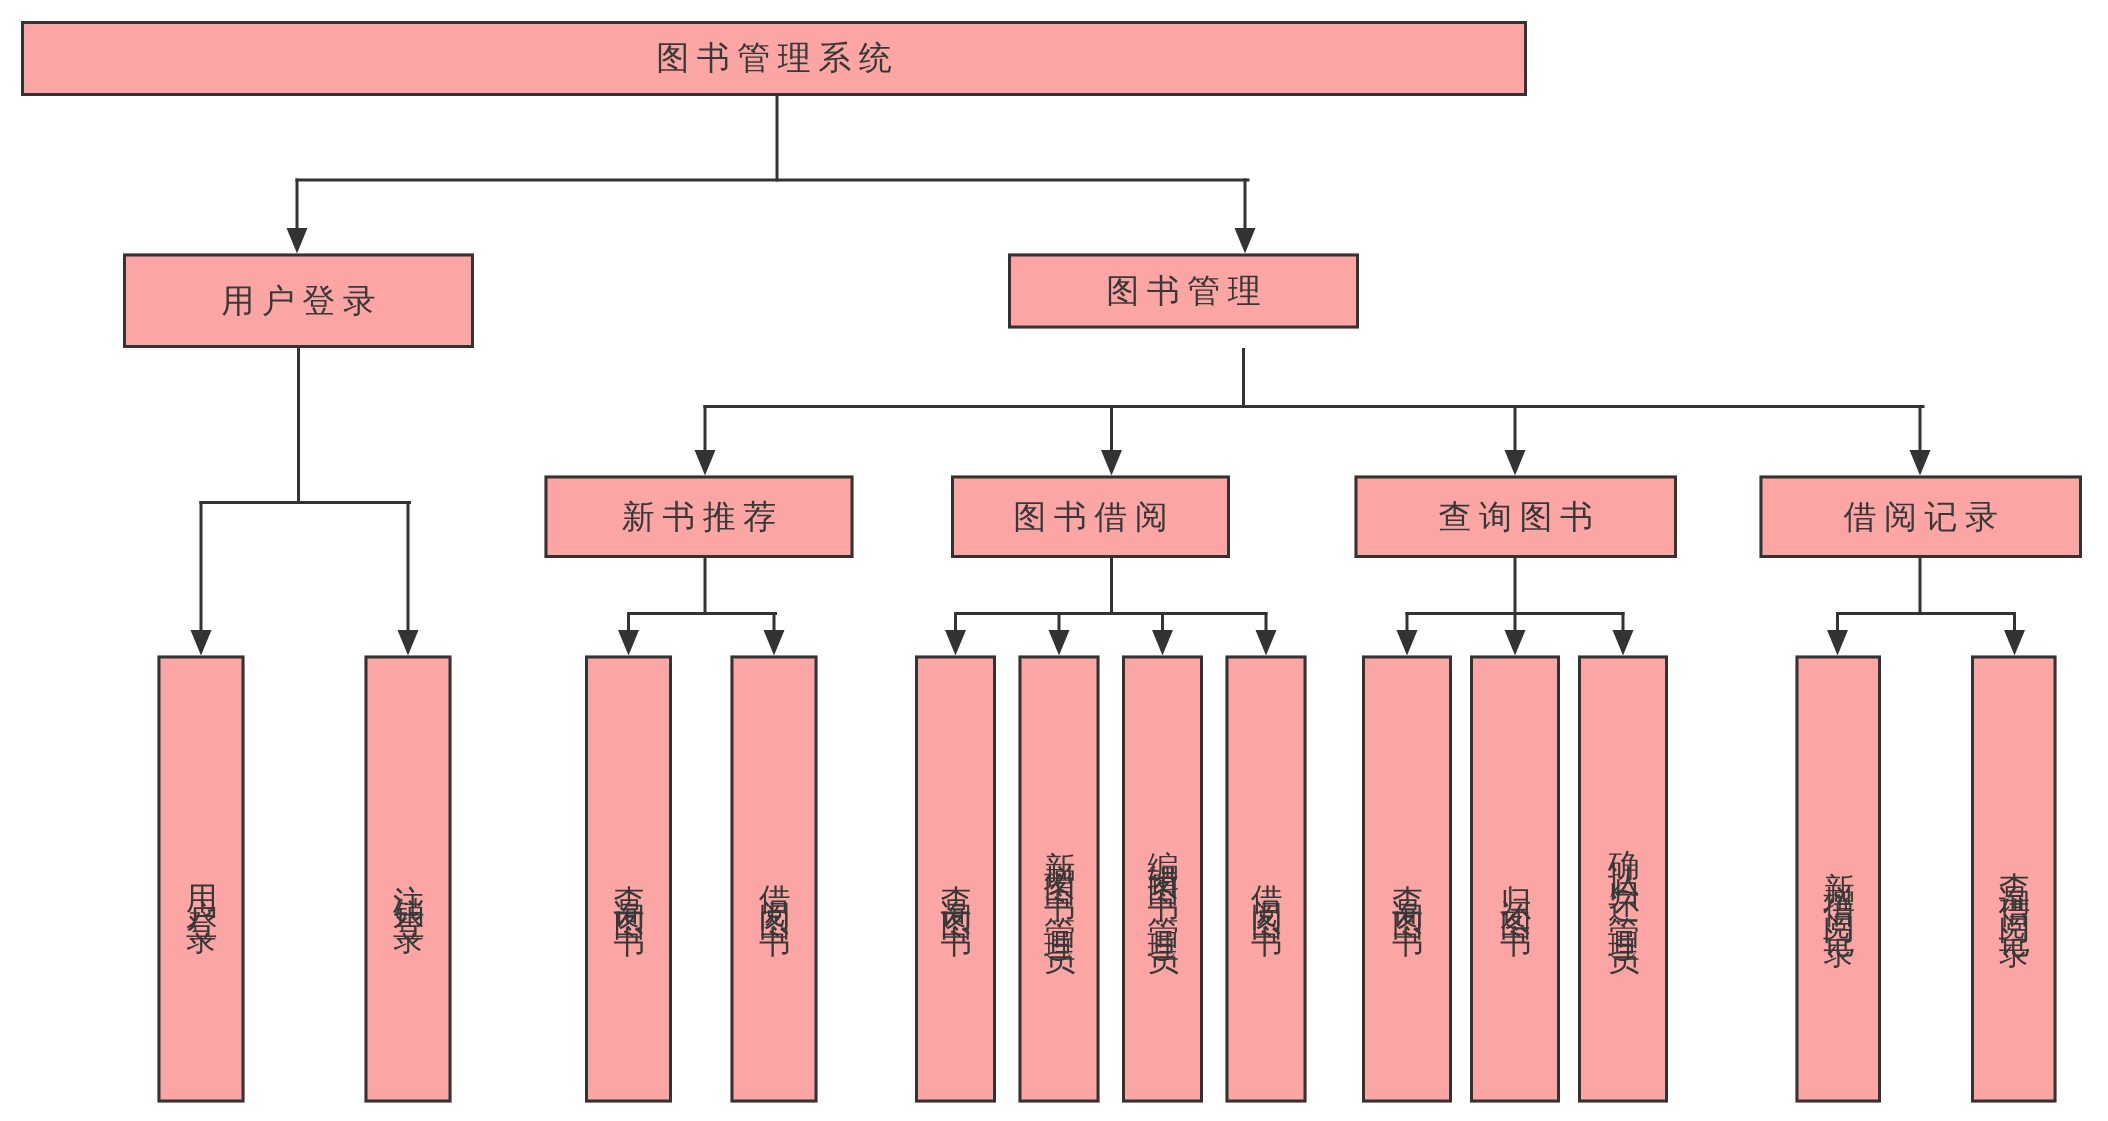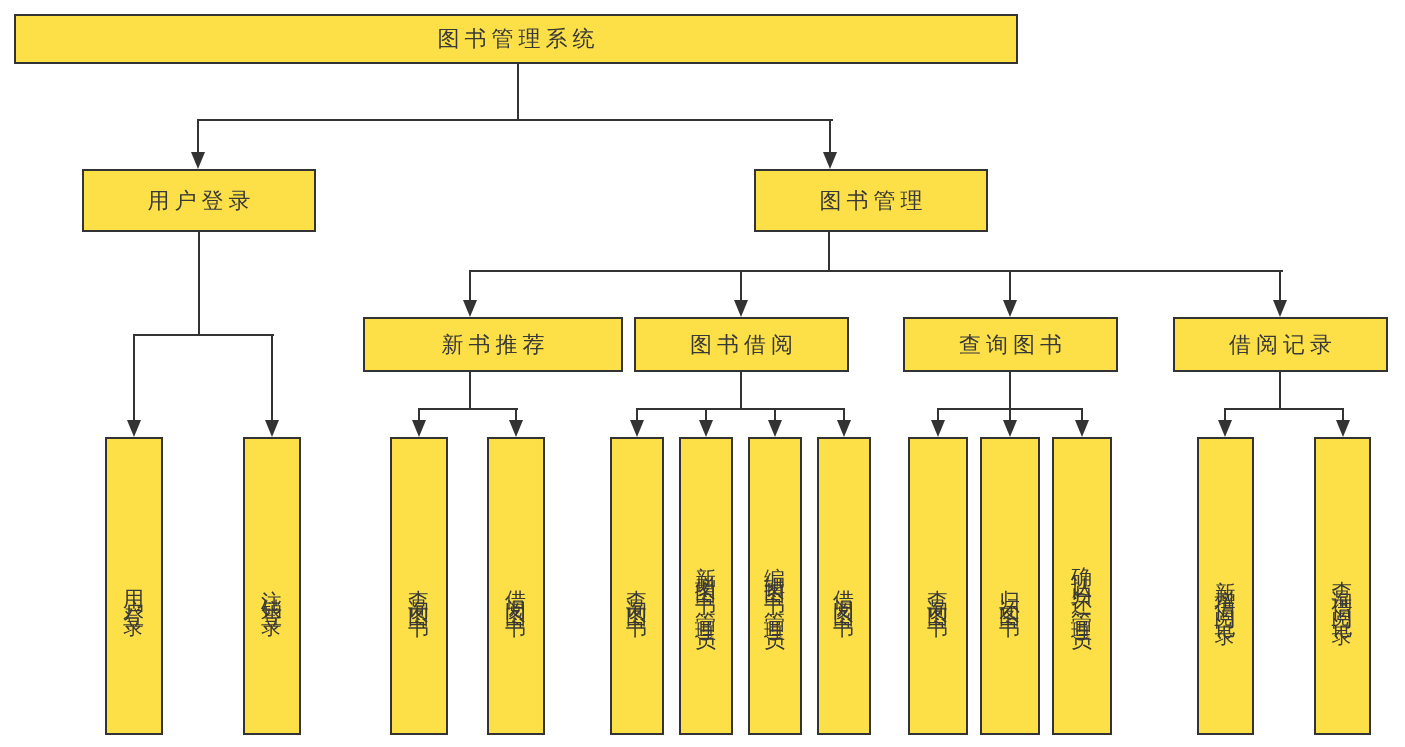--- a/index.html
+++ b/index.html
@@ -9,21 +9,21 @@
     width: 1405px;
     height: 747px;
     background: #ffffff;
     overflow: hidden;
     font-family: "Liberation Sans", "DejaVu Sans", sans-serif;
     color: #333333;
   }
   .box {
     position: absolute;
     border: 2px solid #333333;
-    background: #fde047;
+    background: #fca5a5;
     display: flex;
     align-items: center;
     justify-content: center;
     color: #383838;
   }
   .hbox {
     font-size: 22px;
     letter-spacing: 5px;
     text-indent: 5px; 
   }
@@ -118,25 +118,25 @@
   <div class="line" style="left:1224px;top:408px;width:120px;height:2px"></div>
   <div class="line" style="left:1224px;top:408px;width:2px;height:13px"></div>
   <div class="arrow" style="left:1218px;top:420px"></div>
   <div class="line" style="left:1342px;top:408px;width:2px;height:13px"></div>
   <div class="arrow" style="left:1336px;top:420px"></div>
 
   <div class="box hbox" style="left:14px;top:14px;width:1004px;height:50px">图书管理系统</div>
 
   <div class="box hbox" style="left:82px;top:169px;width:234px;height:63px">用户登录</div>
 
-  <div class="box hbox" style="left:754px;top:169px;width:234px;height:63px">图书管理</div>
+  <div class="box hbox" style="left:672px;top:169px;width:234px;height:50px">图书管理</div>
 
-  <div class="box hbox" style="left:363px;top:317px;width:260px;height:55px">新书推荐</div>
+  <div class="box hbox" style="left:363px;top:317px;width:206px;height:55px">新书推荐</div>
 
-  <div class="box hbox" style="left:634px;top:317px;width:215px;height:55px">图书借阅</div>
+  <div class="box hbox" style="left:634px;top:317px;width:186px;height:55px">图书借阅</div>
 
   <div class="box hbox" style="left:903px;top:317px;width:215px;height:55px">查询图书</div>
 
   <div class="box hbox" style="left:1173px;top:317px;width:215px;height:55px">借阅记录</div>
 
   <div class="box vbox" style="left:105px;top:437px;width:58px;height:298px">用户登录</div>
   <div class="box vbox" style="left:243px;top:437px;width:58px;height:298px">注销登录</div>
 
   <div class="box vbox" style="left:390px;top:437px;width:58px;height:298px">查询图书</div>
   <div class="box vbox" style="left:487px;top:437px;width:58px;height:298px">借阅图书</div>

